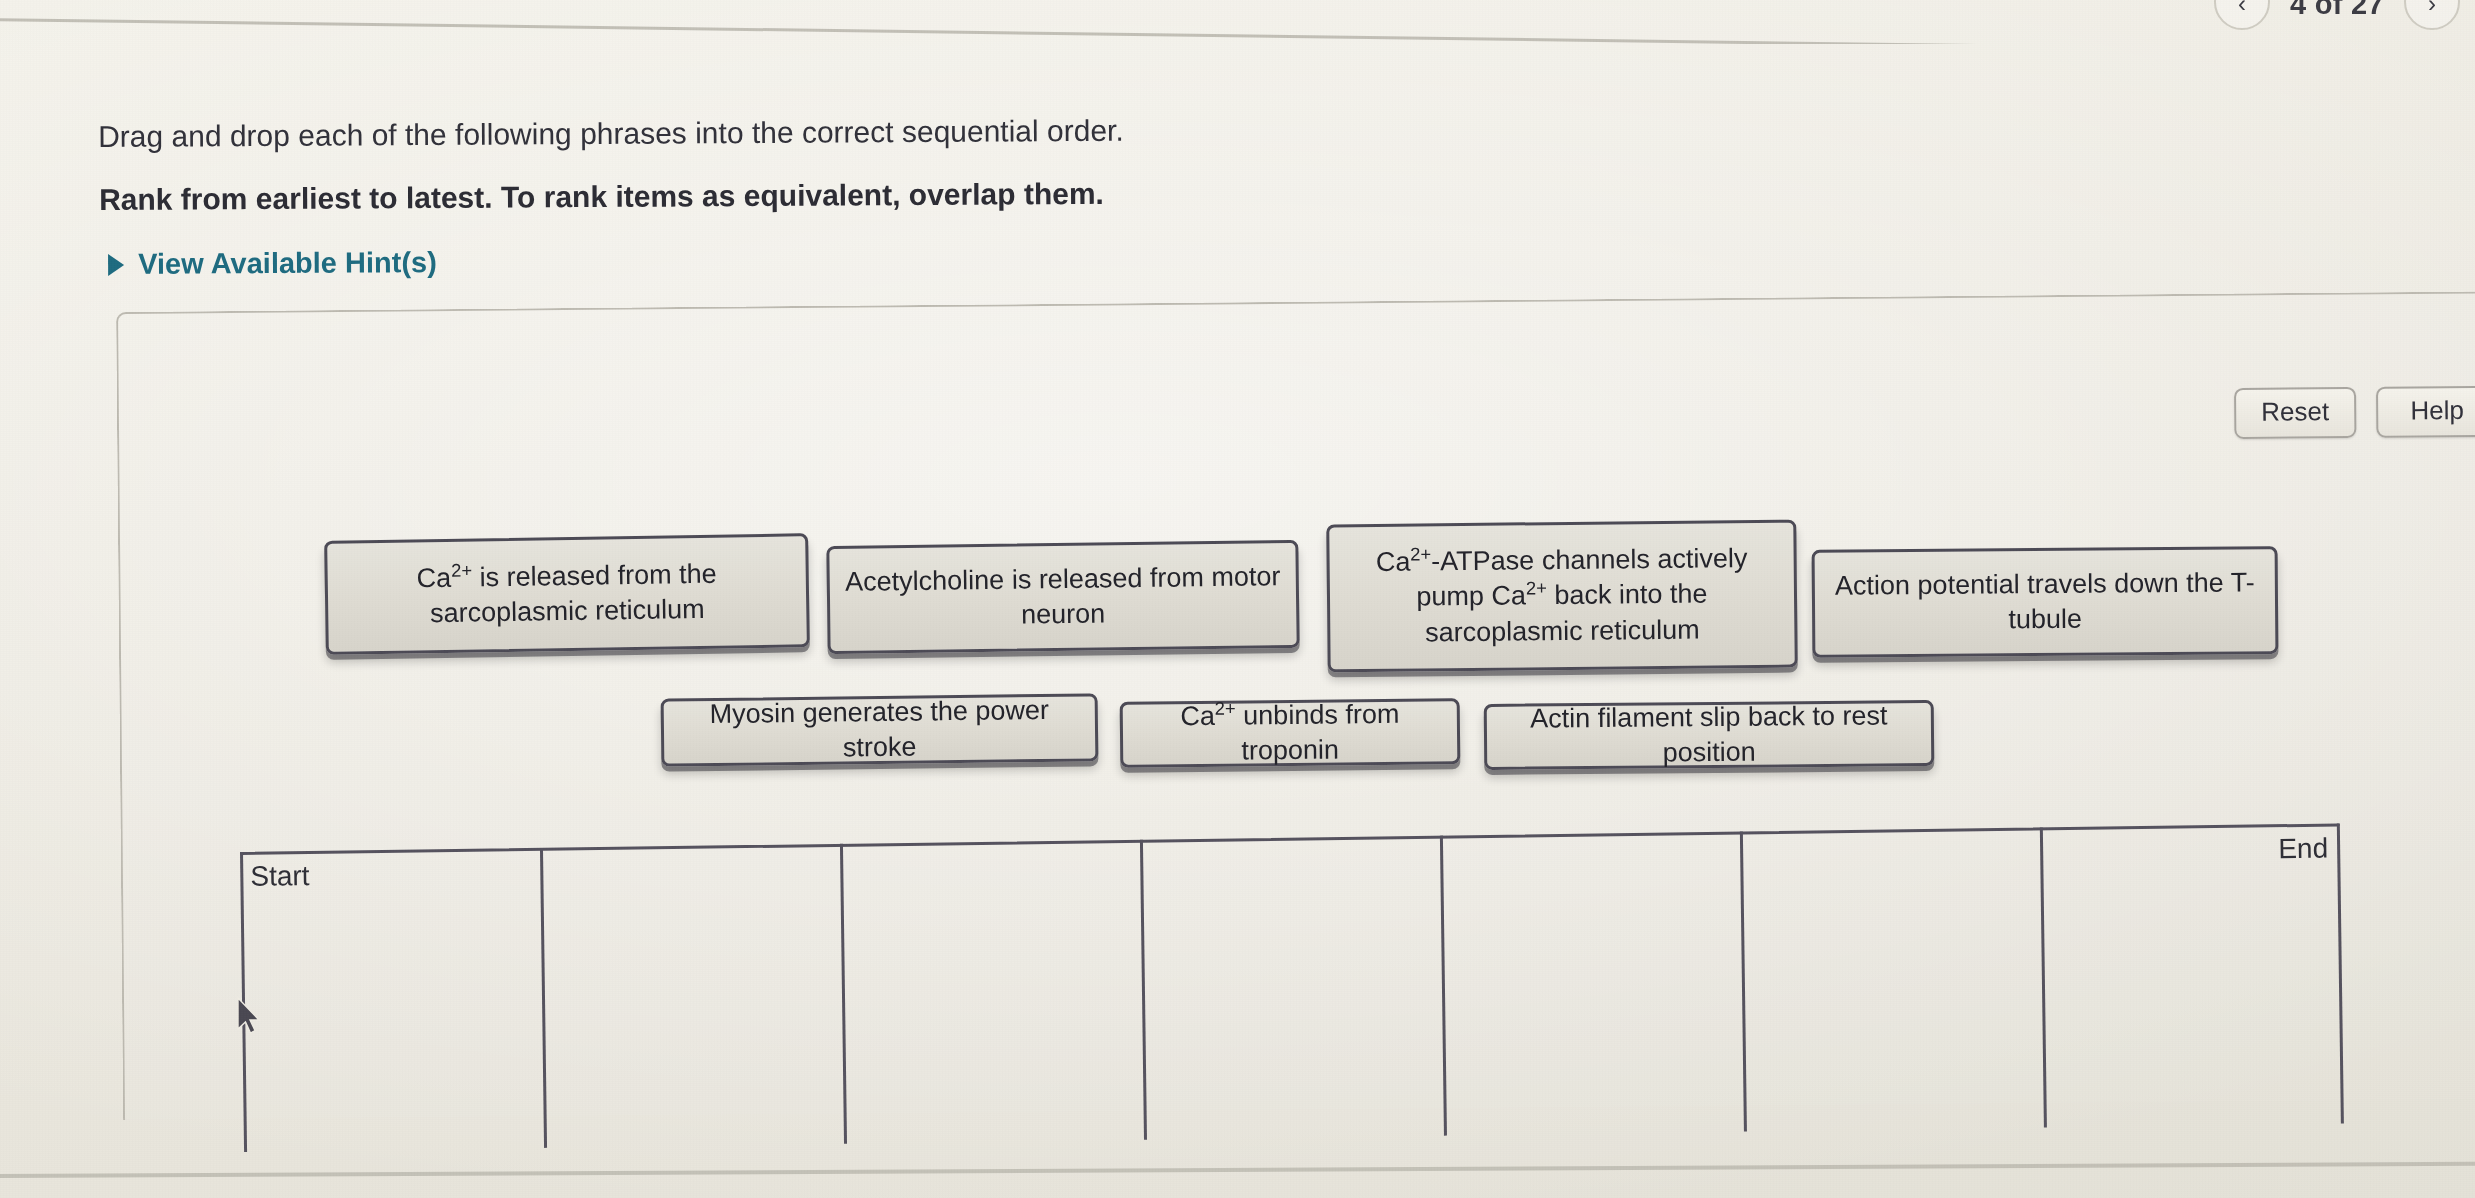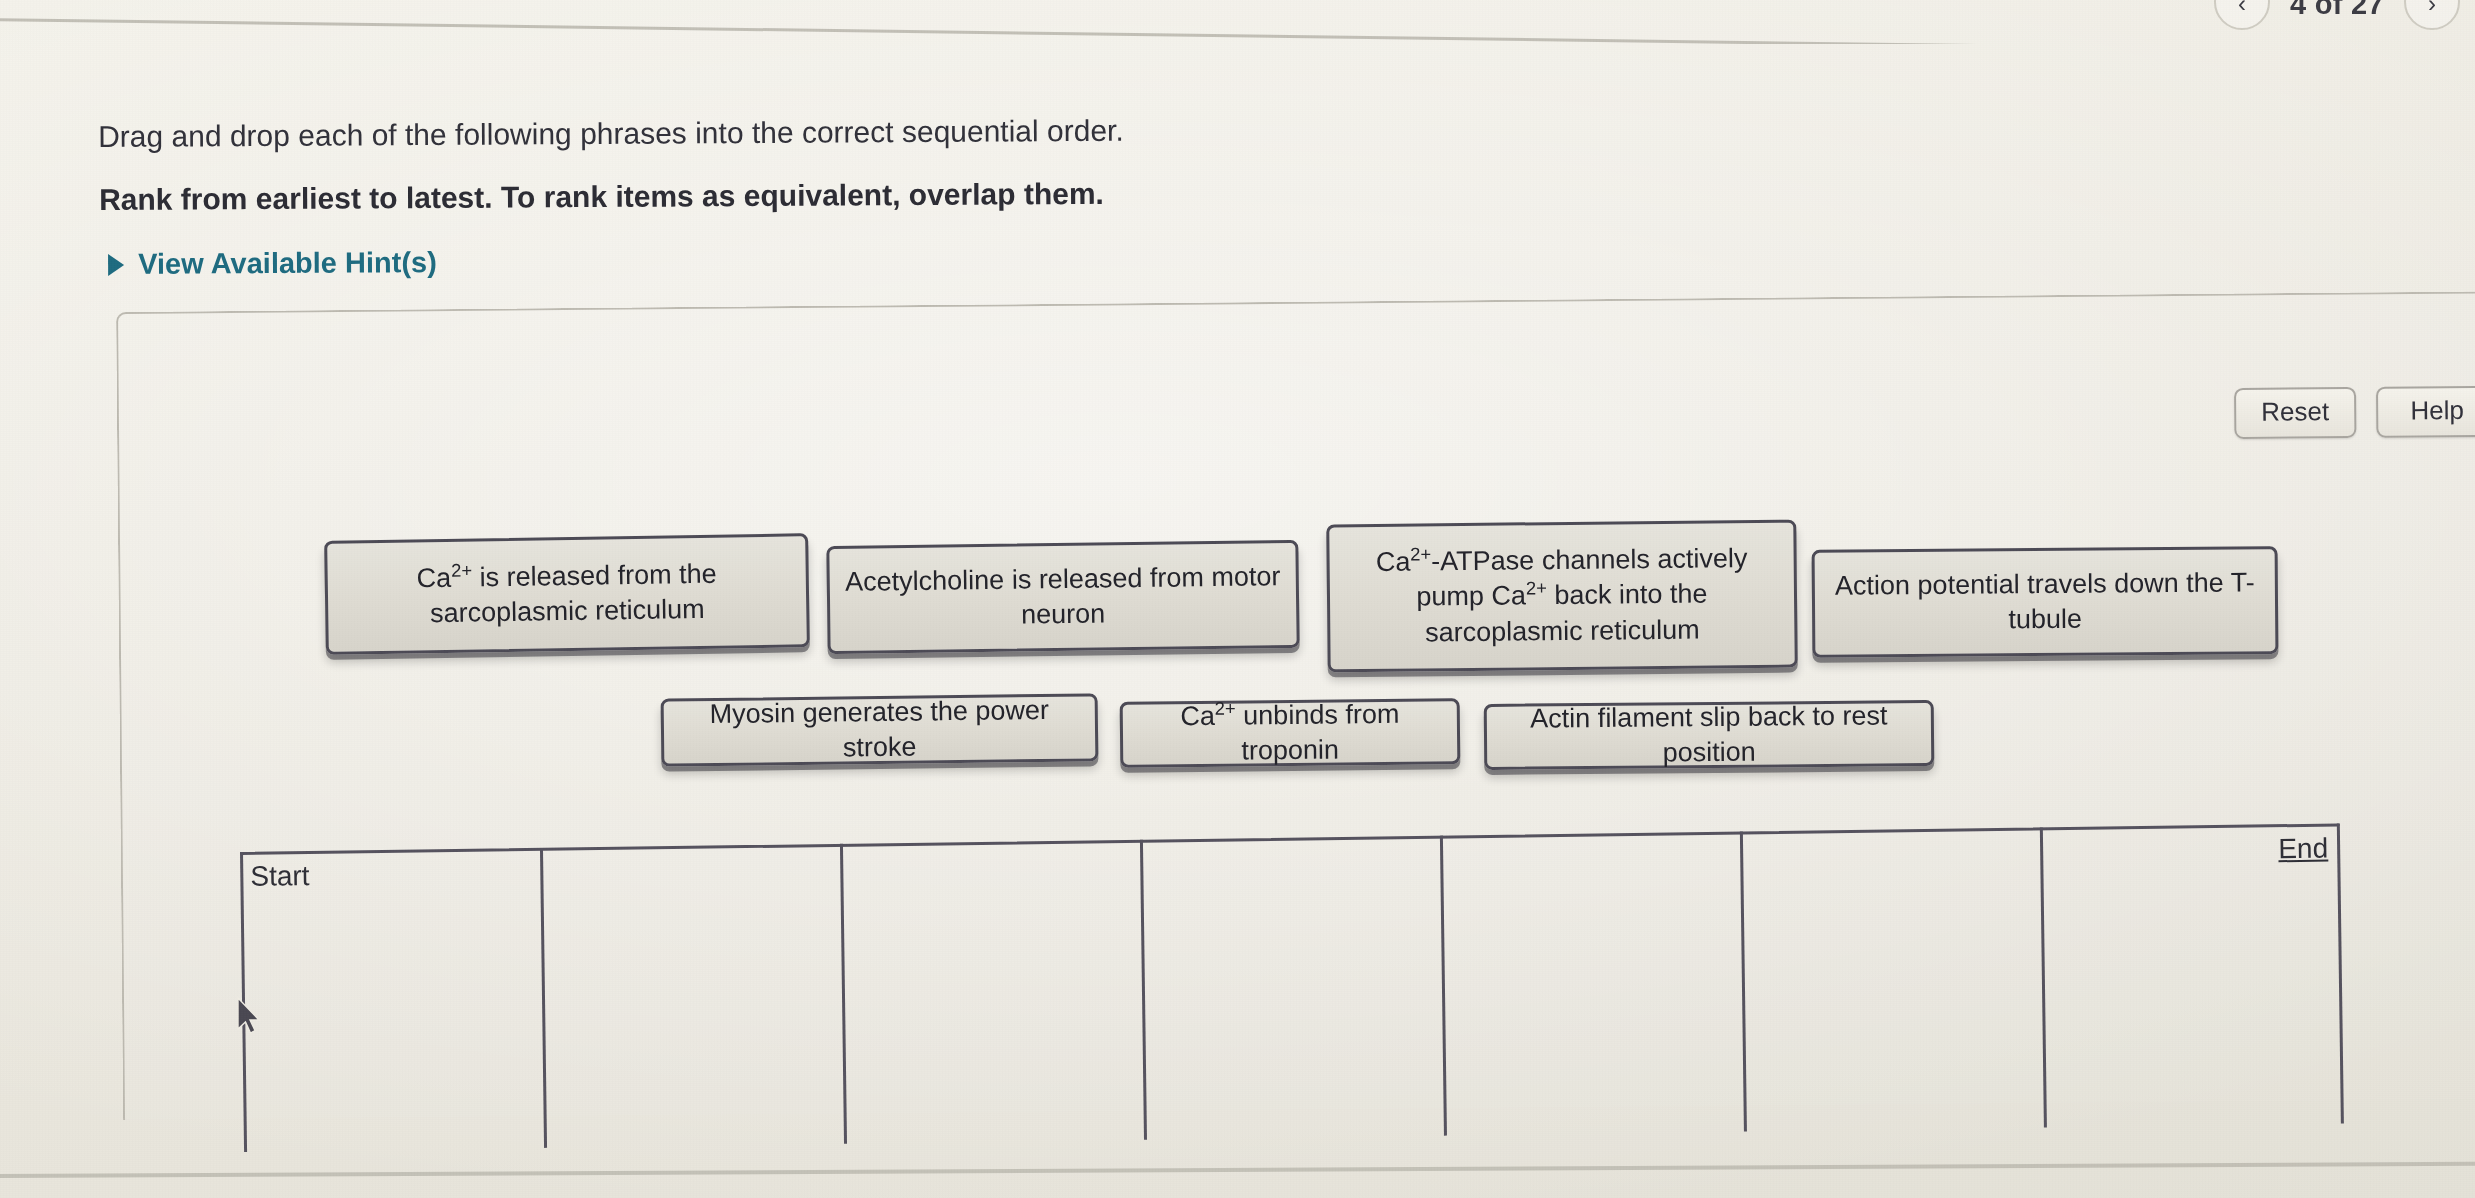--- a/index.html
+++ b/index.html
@@ -224,21 +224,21 @@
     border-right: 3px solid #55525e;
   }
   .dz-label {
     position: absolute;
     top: 9px;
     font-size: 28px;
     color: #2e2e36;
     white-space: nowrap;
   }
   #dz-label-start { left: 10px; }
-  #dz-label-end   { right: 12px; text-decoration: underline; }
+  #dz-label-end   { right: 12px; }
 
   
   #mouse-cursor {
     position: absolute;
     left: 236px; top: 996px;
     width: 26px; height: 40px;
     pointer-events: none;
   }
 
   

